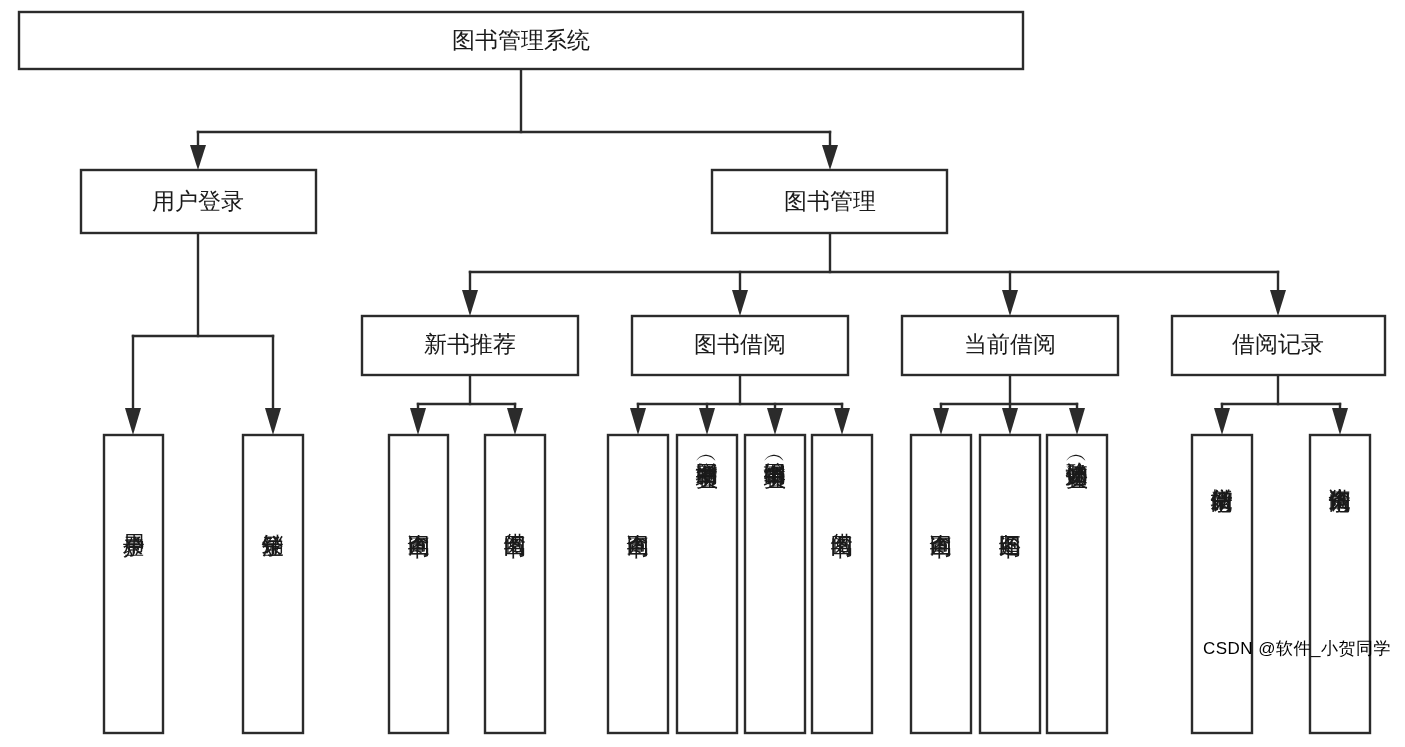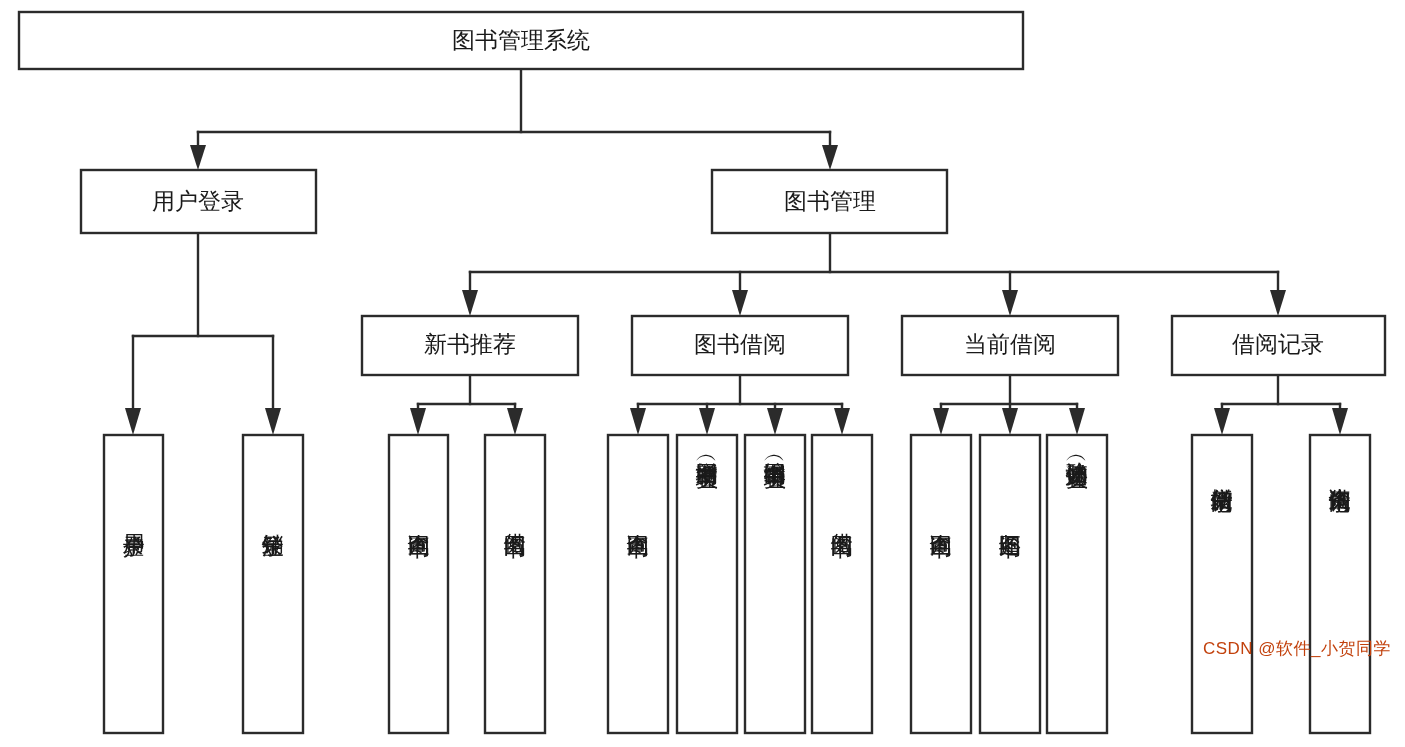--- a/index.html
+++ b/index.html
@@ -56,21 +56,21 @@
     white-space: nowrap;
     pointer-events: none;
     transform: translate(-50%, 0);
   }
   .watermark {
     position: absolute;
     right: 14px;
     bottom: 6px;
     font-family: "Liberation Sans", "DejaVu Sans", sans-serif;
     font-size: 17px;
-    color: #c2410c;
+    color: #000000;
     letter-spacing: 0.5px;
     white-space: nowrap;
   }
 </style>
 </head>
 <body>
 
 <div id="diagram-root">
 
   <svg width="1405" height="747" viewBox="0 0 1405 747">

